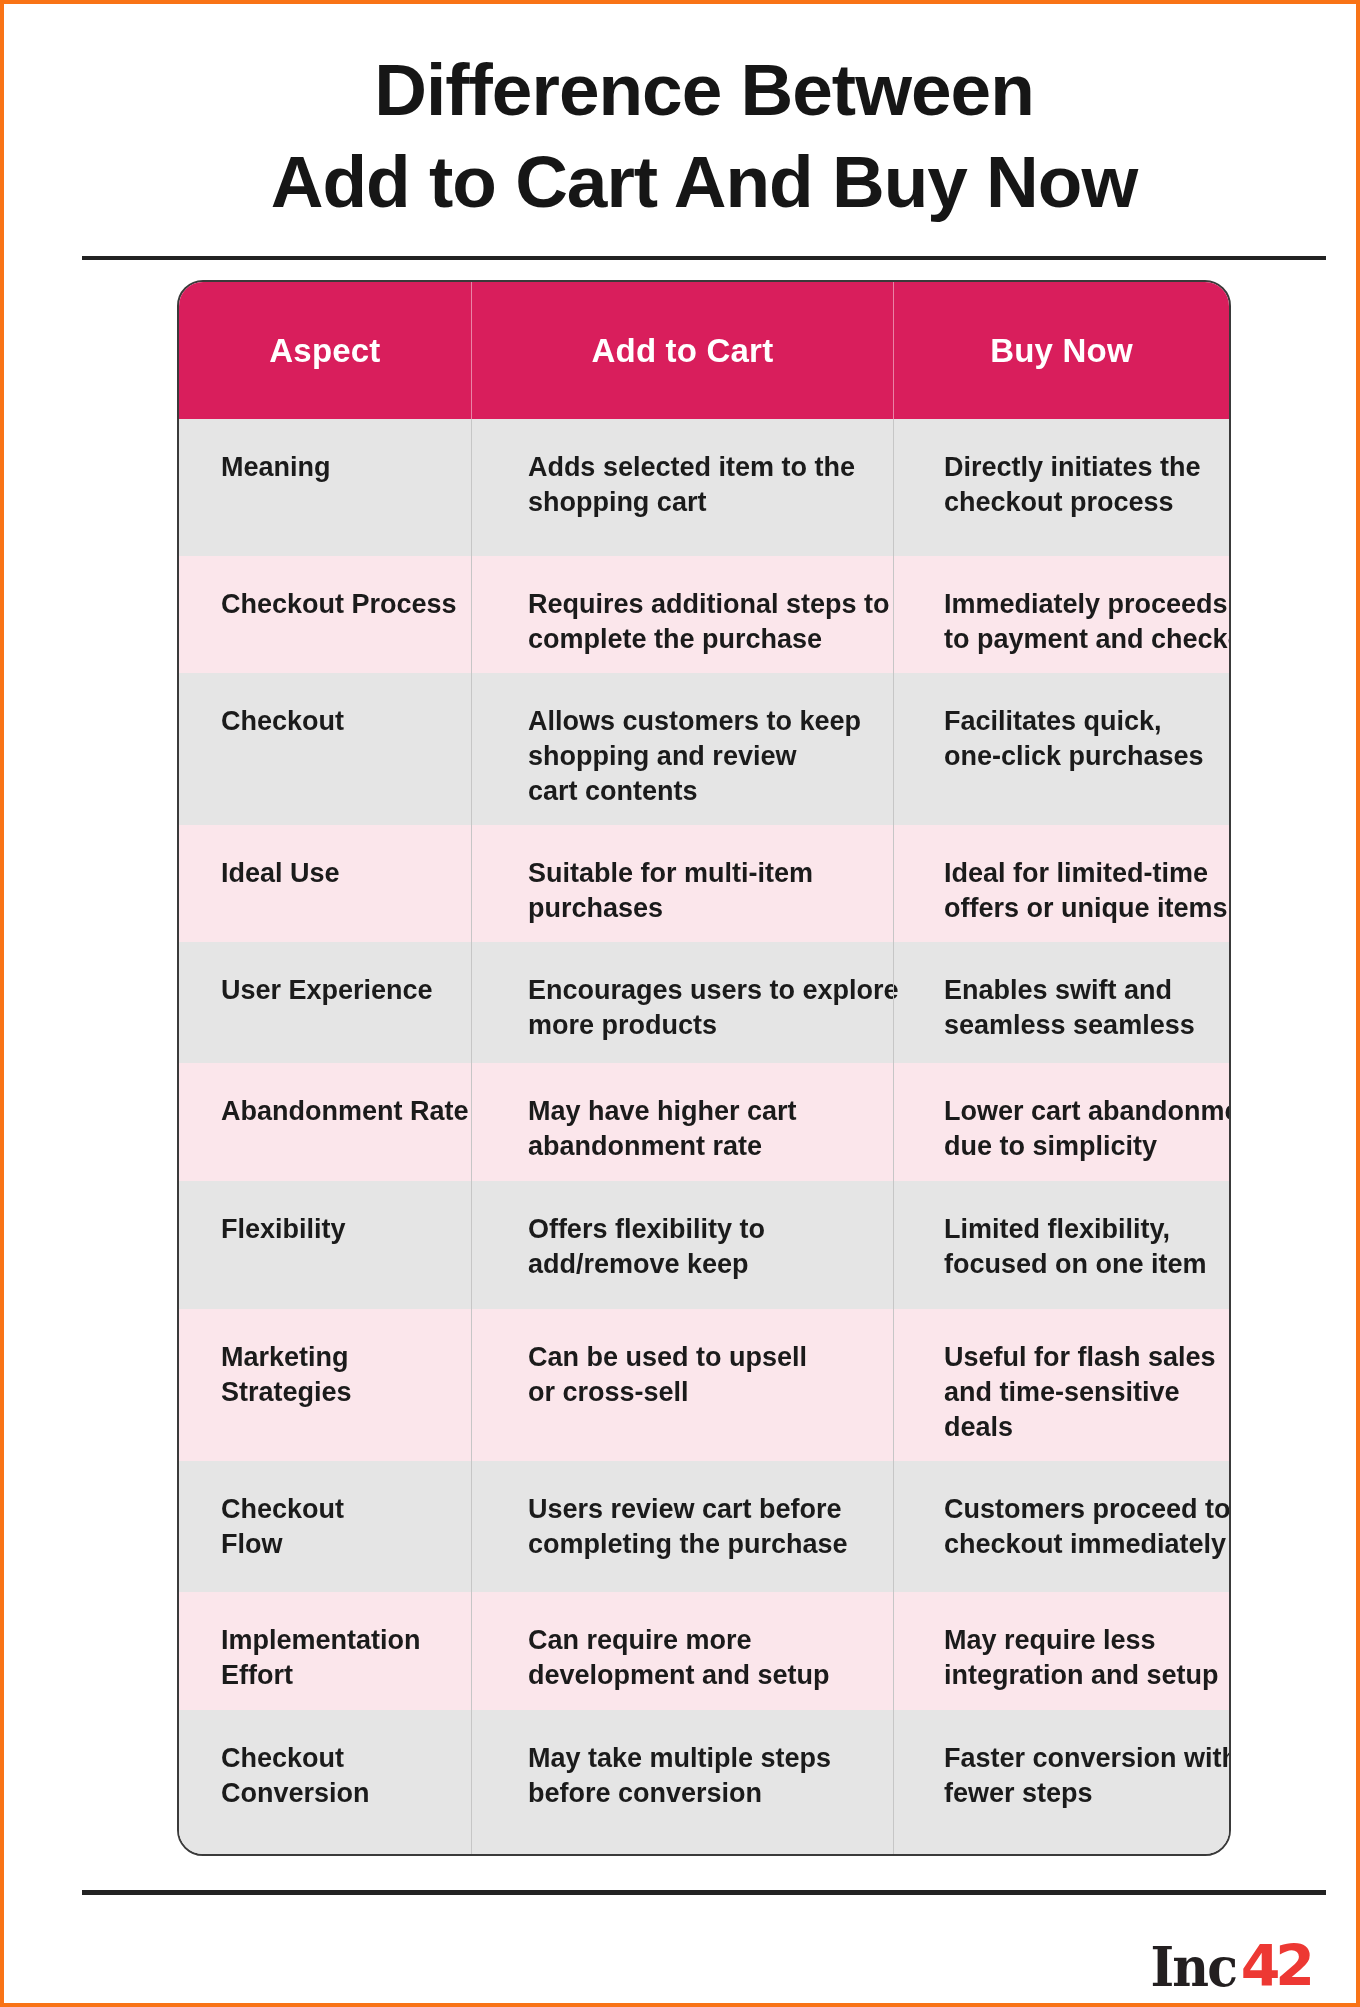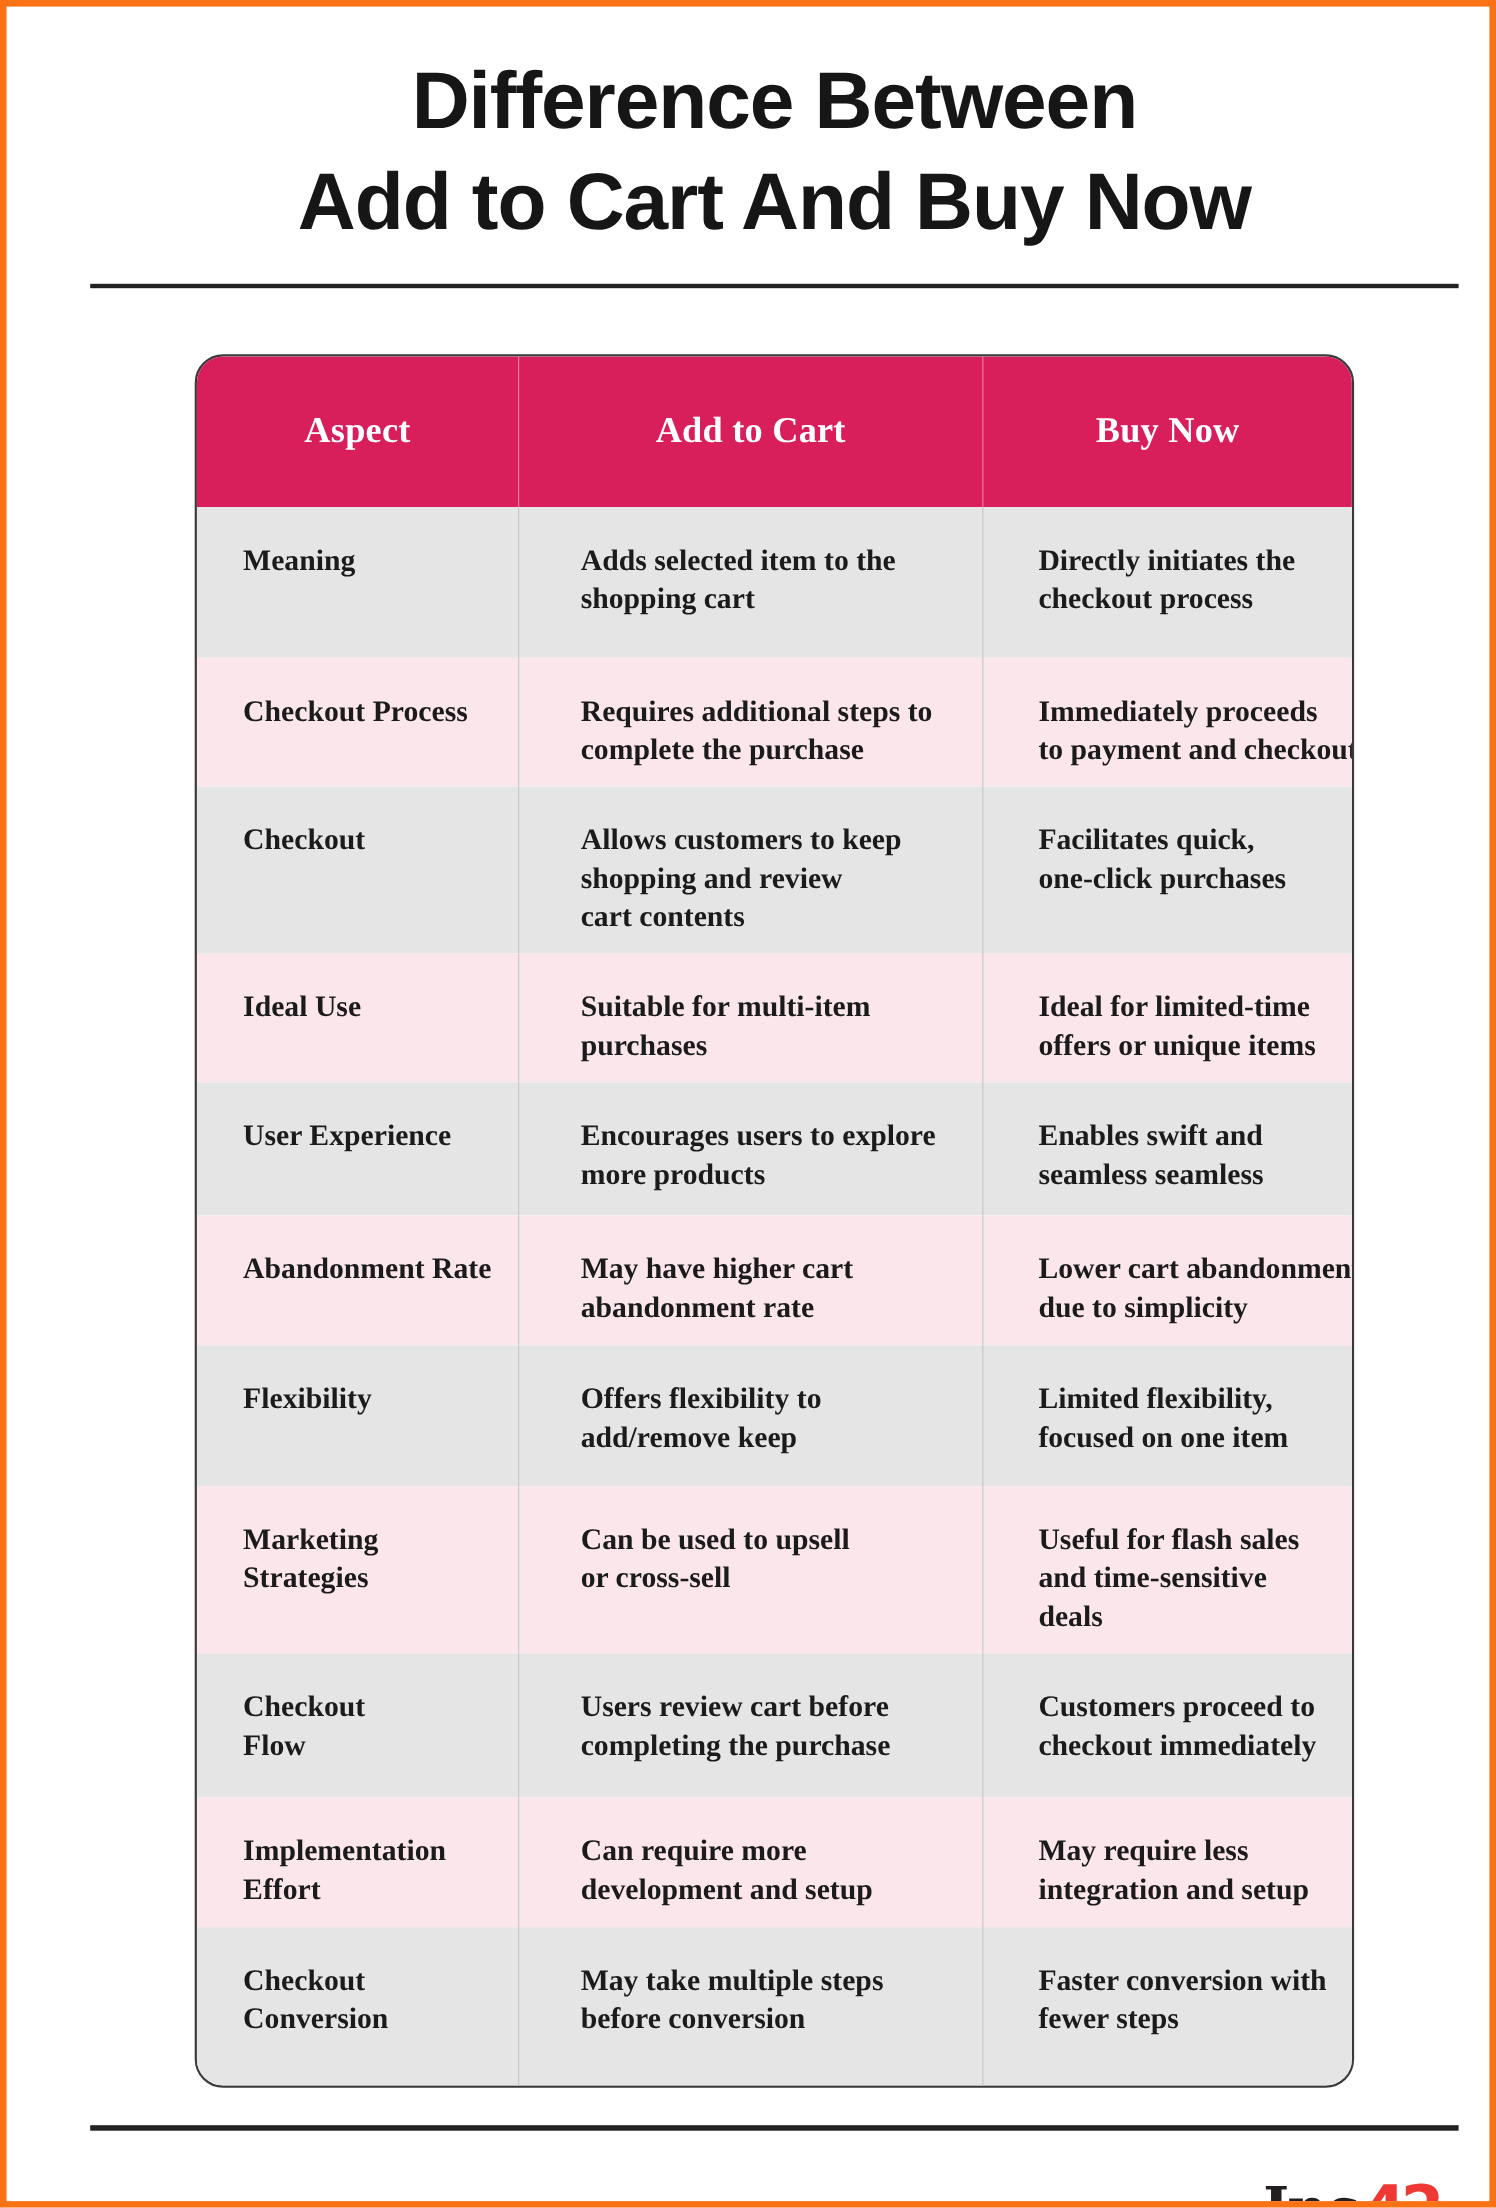--- a/index.html
+++ b/index.html
@@ -1,21 +1,21 @@
 <!DOCTYPE html>
 <html><head>
 <meta charset="utf-8">
 <style>
   * { margin: 0; padding: 0; box-sizing: border-box; }
   html, body { background: #ffffff; }
   .page {
     width: 1360px;
     height: 2007px;
     background: #ffffff;
-    border: 6px solid #f97316;
+    border: 4px solid #f97316;
     font-family: "Liberation Sans", sans-serif;
     color: #1e1e1e;
     overflow: hidden;
     padding-left: 48px;
   }
 
   
   .title-block {
     padding-top: 40px;
     text-align: center;
@@ -34,26 +34,25 @@
     margin: 0 auto;
     border: none;
     background: #222222;
   }
   .rule.top { height: 4px; margin-top: 28px; }
   .rule.bottom { height: 5px; margin-top: 34px; }
 
   
   .cmp-table {
     width: 1054px;
-    margin: 60px auto 0 auto;
+    margin: 20px auto 0 auto;
     border: 2px solid #3a3a3a;
     border-radius: 26px;
     overflow: hidden;
     background: #ffffff;
-    font-family: Liberation Serif, serif;
   }
   .t-head {
     display: grid;
     grid-template-columns: 27.8% 40.2% 32%;
     height: 137px;
     background: #D91E5C;
   }
   .t-head .h-cell {
     display: flex;
     align-items: center;

